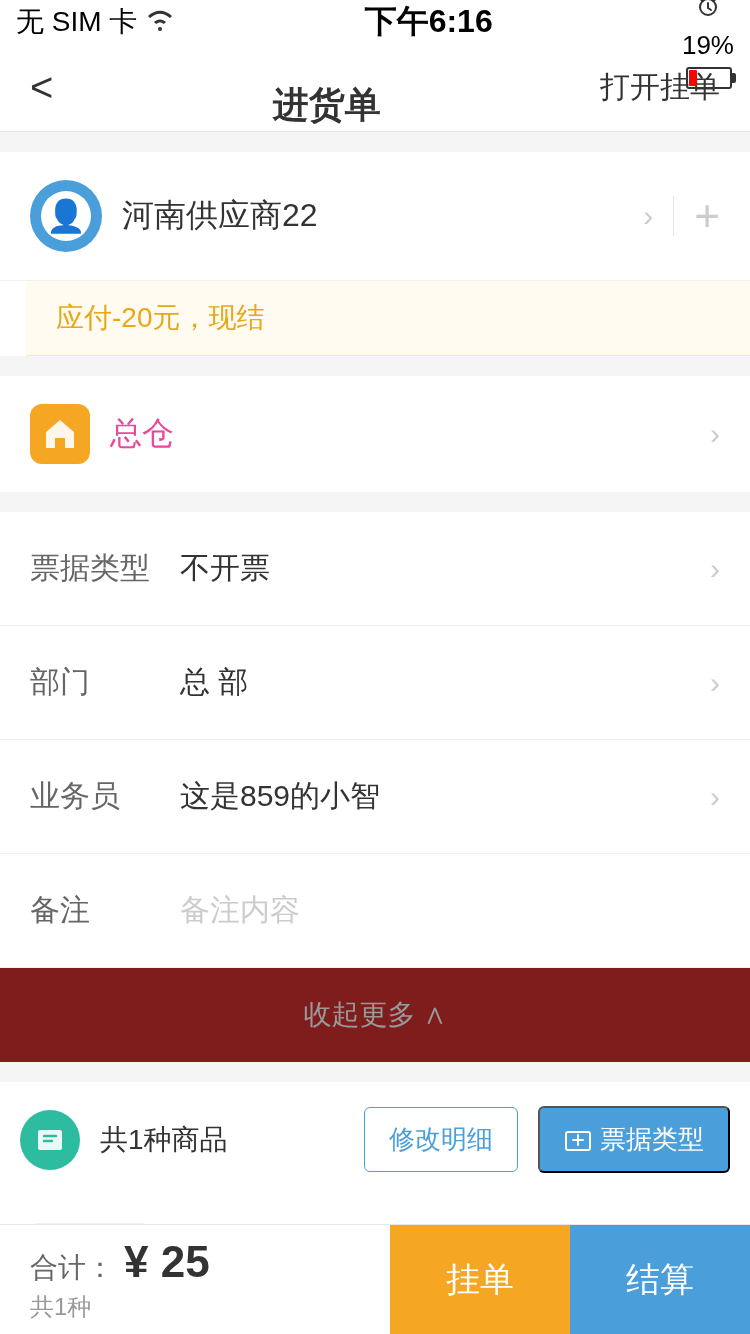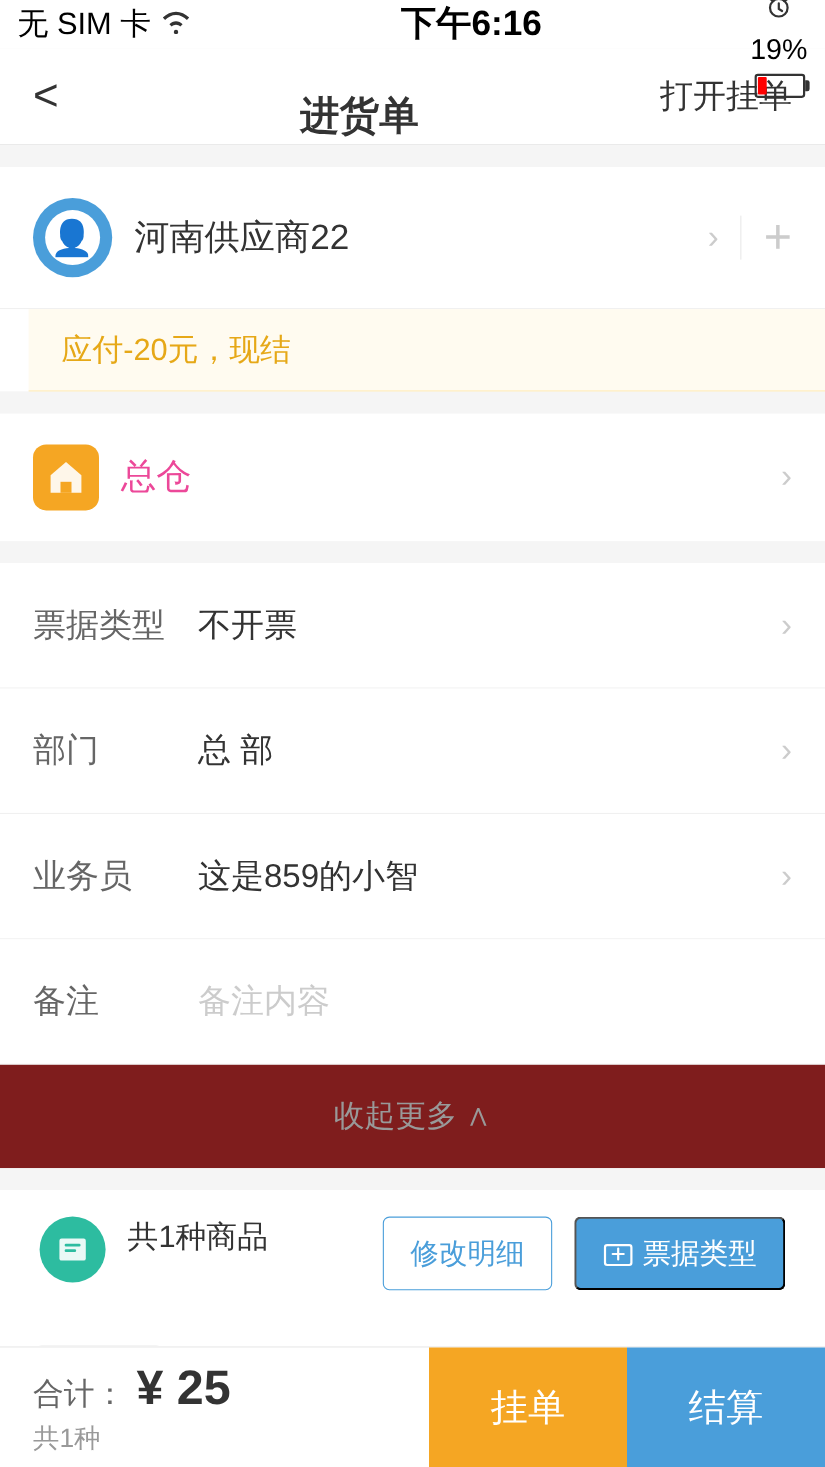--- a/index.html
+++ b/index.html
@@ -235,21 +235,22 @@
       padding: 28px 30px;
       font-size: 28px;
       color: #999;
       cursor: pointer;
     }
 
     
     .product-header {
       background: #fff;
       display: flex;
-      padding: 24px 36px;
+      align-items: center;
+      padding: 24px 20px;
       gap: 20px;
     }
     .product-count-icon {
       width: 60px;
       height: 60px;
       border-radius: 50%;
       background: #2dbca0;
       display: flex;
       align-items: center;
       justify-content: center;

